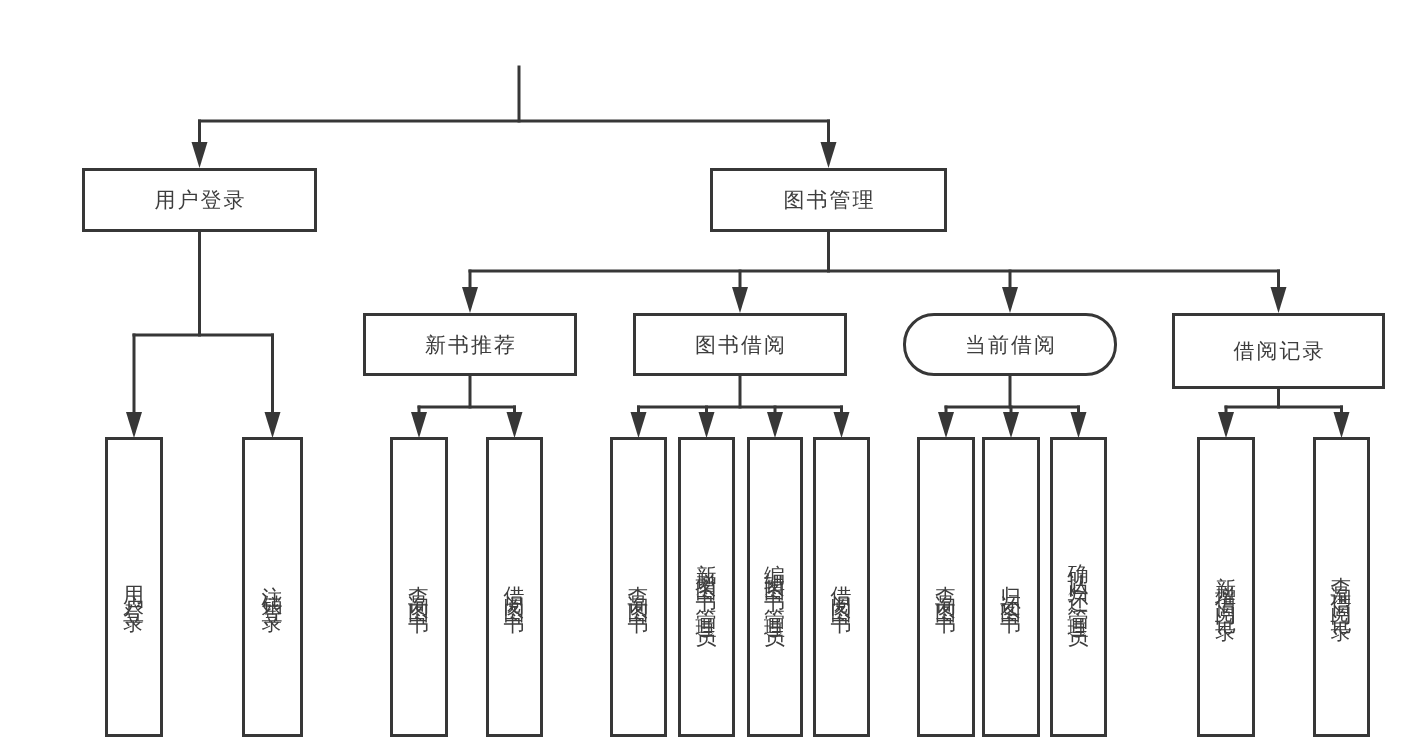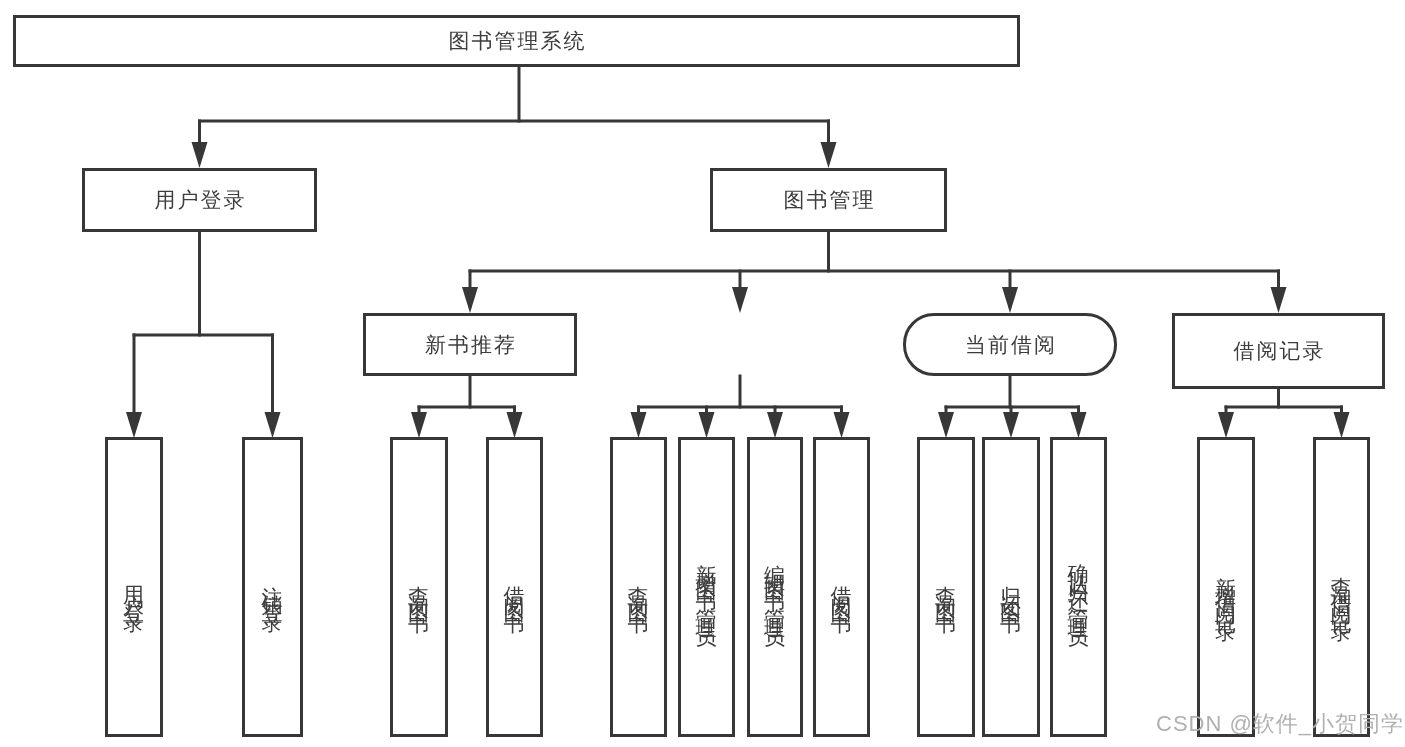--- a/index.html
+++ b/index.html
@@ -106,33 +106,33 @@
     <polygon points="1078.5,438 1070.5,412 1086.5,412"></polygon>
 
     <line x1="1278.5" y1="376" x2="1278.5" y2="407"></line>
     <line x1="1226" y1="407" x2="1341.5" y2="407"></line>
     <line x1="1226" y1="407" x2="1226" y2="417"></line>
     <polygon points="1226,438 1218,412 1234,412"></polygon>
     <line x1="1341.5" y1="407" x2="1341.5" y2="417"></line>
     <polygon points="1341.5,438 1333.5,412 1349.5,412"></polygon>
   </svg>
 
-  <div class="node" style="left:13px;top:15px;width:1007px;height:52px;">
-    <span class="hlabel">图书管理系统</span>
-  </div>
 
   <div class="node" style="left:82px;top:168px;width:235px;height:64px;">
     <span class="hlabel">用户登录</span>
   </div>
   <div class="node" style="left:363px;top:313px;width:214px;height:63px;">
     <span class="hlabel">新书推荐</span>
   </div>
 
   <div class="node" style="left:710px;top:168px;width:237px;height:64px;">
     <span class="hlabel">图书管理</span>
+  </div>
+  <div class="node" style="left:633px;top:313px;width:214px;height:63px;">
+    <span class="hlabel">图书借阅</span>
   </div>
   <div class="node" style="left:903px;top:313px;width:214px;height:63px;border-radius:31px;">
     <span class="hlabel">当前借阅</span>
   </div>
   <div class="node" style="left:1172px;top:313px;width:213px;height:76px;">
     <span class="hlabel">借阅记录</span>
   </div>
 
   <div class="node" style="left:105px;top:437px;width:58px;height:300px;">
     <span class="vlabel">用户登录</span>
@@ -171,15 +171,14 @@
     <span class="vlabel">确认归还（管理员）</span>
   </div>
 
   <div class="node" style="left:1197px;top:437px;width:58px;height:300px;">
     <span class="vlabel">新增借阅记录</span>
   </div>
   <div class="node" style="left:1313px;top:437px;width:57px;height:300px;">
     <span class="vlabel">查询借阅记录</span>
   </div>
 
-  <div class="watermark">CSDN @软件_小贺同学</div>
 
 </div>
 
 </body></html>

